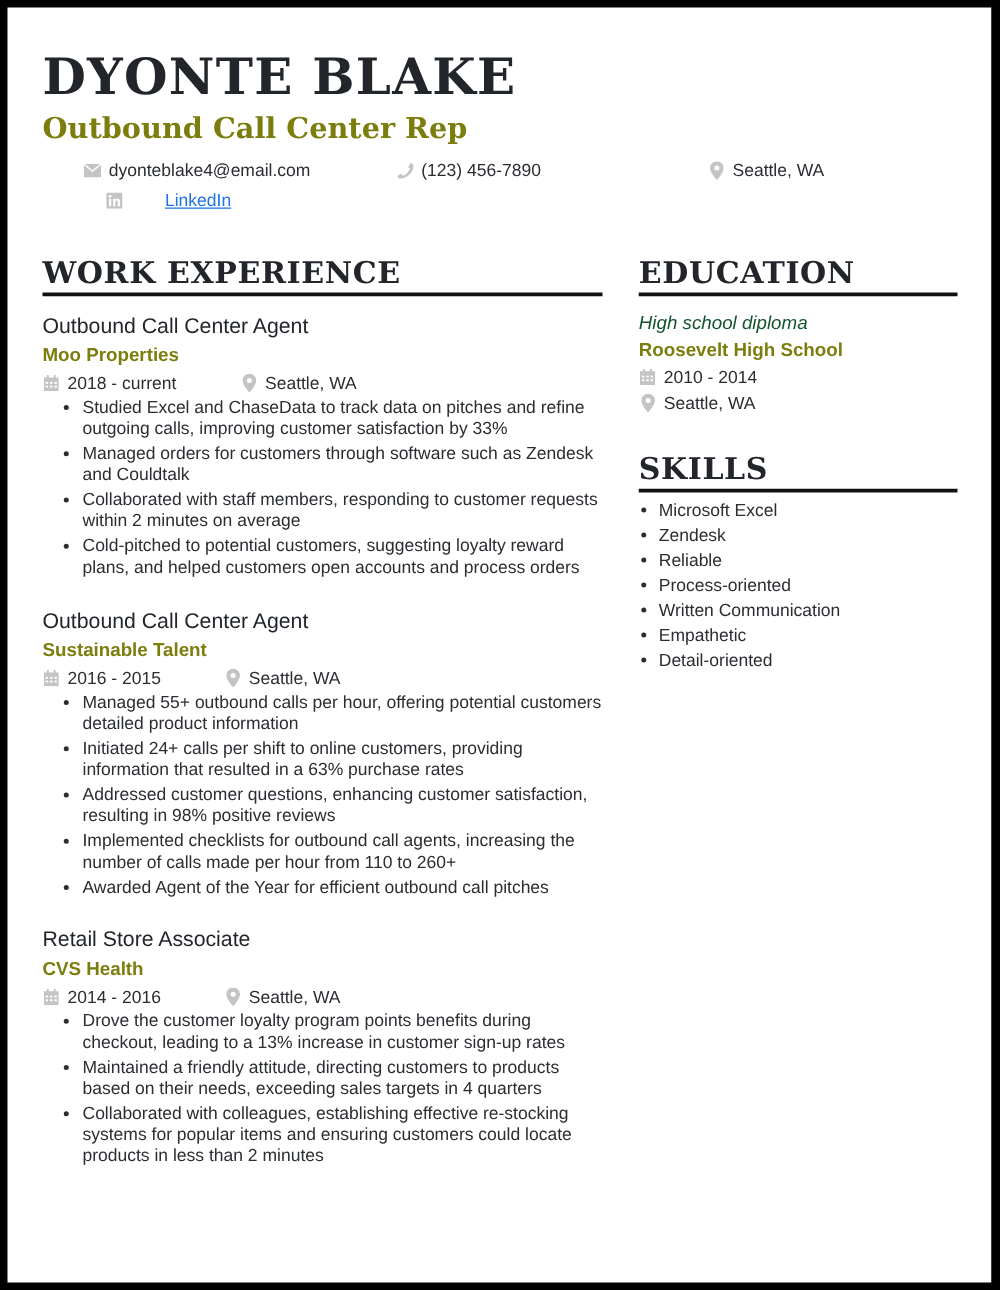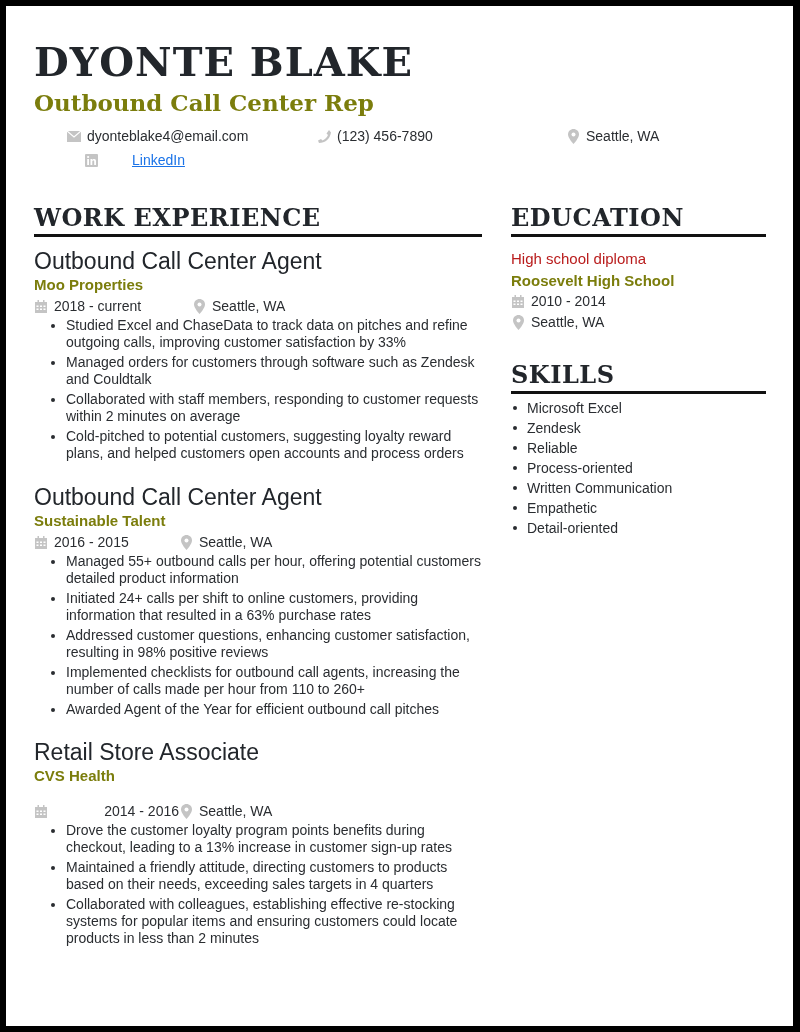--- a/index.html
+++ b/index.html
@@ -23,35 +23,35 @@
     }
     .contact { display: flex; align-items: center; font-size: 14px; color: #2a2d31; line-height: 18px; white-space: nowrap; padding-left: 32px; }
     .contact .ic { width: 14px; height: 14px; margin-right: 6px; display: inline-flex; align-items: center; justify-content: center; }
     .contact a { color: #1a73e8; text-decoration: underline; }
     .sec-h {
       font-family: "DejaVu Serif", "Liberation Serif", serif;
       font-weight: bold; font-size: 24px; color: #22262b; letter-spacing: 0.5px;
       line-height: 30px; white-space: nowrap;
     }
     .rule { height: 3px; background: #111; }
-    .job-title { font-size: 23px; color: #22262b; line-height: 24px; white-space: nowrap; }
+    .job-title { font-size: 17px; color: #22262b; line-height: 24px; white-space: nowrap; }
     .company { font-size: 15px; font-weight: bold; color: #7b7d0c; line-height: 20px; white-space: nowrap; }
     .meta { display: flex; align-items: center; font-size: 14px; color: #2a2d31; line-height: 18px; white-space: nowrap; }
     .meta .ic { width: 14px; height: 14px; display: inline-flex; align-items: center; justify-content: center; margin-right: 6px; }
     ul.bullets { list-style: none; font-size: 14px; line-height: 17px; color: #2a2d31; }
     ul.bullets li { position: relative; padding-left: 32px; margin-bottom: 3px; }
     ul.bullets li::before {
       content: ""; position: absolute; left: 17px; top: 7px; width: 4px; height: 4px; border-radius: 50%; background: #2a2d31;
     }
     ul.skills { list-style: none; font-size: 14px; line-height: 20px; color: #2a2d31; }
     ul.skills li { position: relative; padding-left: 16px; }
     ul.skills li::before {
       content: ""; position: absolute; left: 2px; top: 8px; width: 4px; height: 4px; border-radius: 50%; background: #2a2d31;
     }
-    .edu-degree { font-size: 15px; color: #b91c1c; line-height: 20px; white-space: nowrap; }
+    .edu-degree { font-size: 15px; color: #14532d; line-height: 20px; white-space: nowrap; font-style: italic; }
   </style>
 </head>
 <body>
 
 <div class="page">
 
   <div class="abs name">DYONTE BLAKE</div>
   <div class="abs title">Outbound Call Center Rep</div>
 
   <div class="abs contact" style="left:29px; top:121px;">
@@ -167,21 +167,21 @@
       <li>Initiated 24+ calls per shift to online customers, providing information that resulted in a 63% purchase rates</li>
       <li>Addressed customer questions, enhancing customer satisfaction, resulting in 98% positive reviews</li>
       <li>Implemented checklists for outbound call agents, increasing the number of calls made per hour from 110 to 260+</li>
       <li>Awarded Agent of the Year for efficient outbound call pitches</li>
     </ul>
   </div>
 
   <div class="abs" style="left:28px; top:734px; width:452px;">
     <div class="job-title">Retail Store Associate</div>
     <div class="company" style="margin-top:2px;">CVS Health</div>
-    <div class="meta" style="margin-top:16px;text-align:right;">
+    <div class="meta" style="margin-top:2px;">
       <span class="ic">
         <svg width="12" height="13" viewBox="0 0 12 13">
             <rect x="0" y="2" width="12" height="11" fill="#c4c4c4"></rect>
             <rect x="2.5" y="0" width="1.5" height="3" fill="#c4c4c4"></rect>
             <rect x="8" y="0" width="1.5" height="3" fill="#c4c4c4"></rect>
             <g fill="#fff">
               <rect x="1.5" y="5.5" width="2" height="1.5"></rect>
               <rect x="5" y="5.5" width="2" height="1.5"></rect>
               <rect x="8.5" y="5.5" width="2" height="1.5"></rect>
               <rect x="1.5" y="8.5" width="2" height="1.5"></rect>

